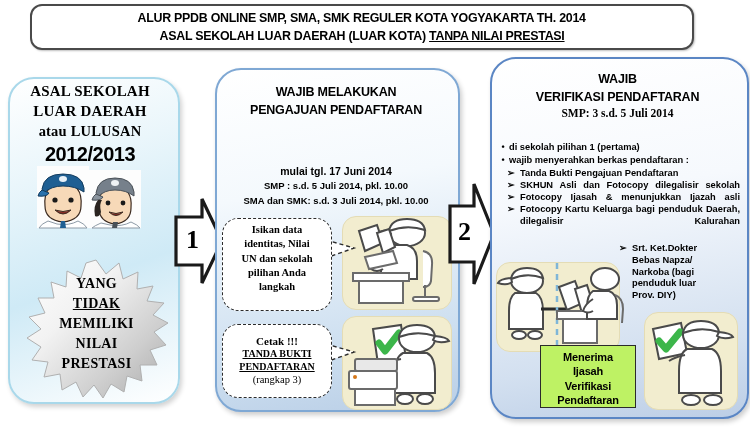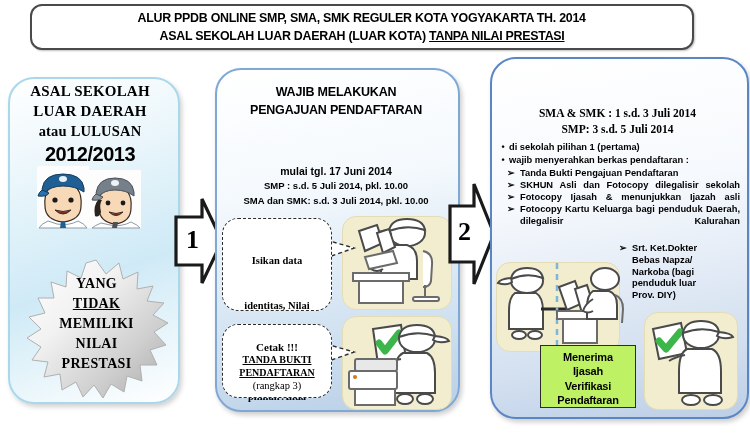--- a/index.html
+++ b/index.html
@@ -89,22 +89,22 @@
   }
   .mid-dates .d1{font-size:10.5px;font-weight:bold;line-height:1.55;}
   .mid-dates .d2{font-size:9.5px;font-weight:bold;line-height:1.55;}
 
   
   .bubble{
     position:absolute;background:#fff;border:1.6px dashed #2b2b2b;border-radius:16px;
     text-align:center;color:#000;box-sizing:border-box;
   }
   .bubble-1{left:222px;top:218px;width:110px;height:93px;padding-top:4px;}
-  .bubble-1 .t{font-family:"Liberation Serif",serif;font-weight:bold;font-size:10.5px;line-height:1.36;margin-top:31px;}
-  .bubble-2{left:222px;top:324px;width:110px;height:74px;padding-top:16px;}
+  .bubble-1 .t{font-family:"Liberation Serif",serif;font-weight:bold;font-size:10.5px;line-height:1.36;}
+  .bubble-2{left:222px;top:324px;width:110px;height:74px;padding-top:10px;}
   .bubble-2 .c{font-size:11px;font-weight:bold;font-family:"Liberation Serif",serif;}
   .bubble-2 .u{font-family:"Liberation Serif",serif;font-weight:bold;font-size:10px;
       text-decoration:underline;line-height:1.34;display:block;}
   .bubble-2 .r{font-family:"Liberation Serif",serif;font-size:10.5px;}
 
   .tail{position:absolute;}
 
   
   .picbox{
     position:absolute;background:#f2edcf;border-radius:14px;
@@ -304,23 +304,26 @@
 
   <div style="position:absolute;left:448px;top:182px;">
     <svg width="48" height="104" viewBox="0 0 48 104">
       <polygon points="2,24 26,24 26,2 46,52 26,102 26,80 2,80" fill="#ffffff" stroke="#1a1a1a" stroke-width="3.2" stroke-linejoin="miter"></polygon>
     </svg>
   </div>
   <div class="arrow-num" style="left:458px;top:217px;">2</div>
 
   <div class="panel panel-right"></div>
 
+  <div class="right-head">
+    <div>WAJIB</div>
+    <div>VERIFIKASI PENDAFTARAN</div>
+  </div>
 
   <div class="right-dates">
-    <div>SMA &amp; SMK  : 1 s.d. 3 Juli  2014</div>
     <div>SMP: 3 s.d. 5 Juli 2014</div>
   </div>
 
   <div class="right-list">
     <div class="bullet-row">
       <span class="bl">•</span>
       <span class="bt">di sekolah  pilihan 1 (pertama)</span>
     </div>
     <div class="bullet-row">
       <span class="bl">•</span>

